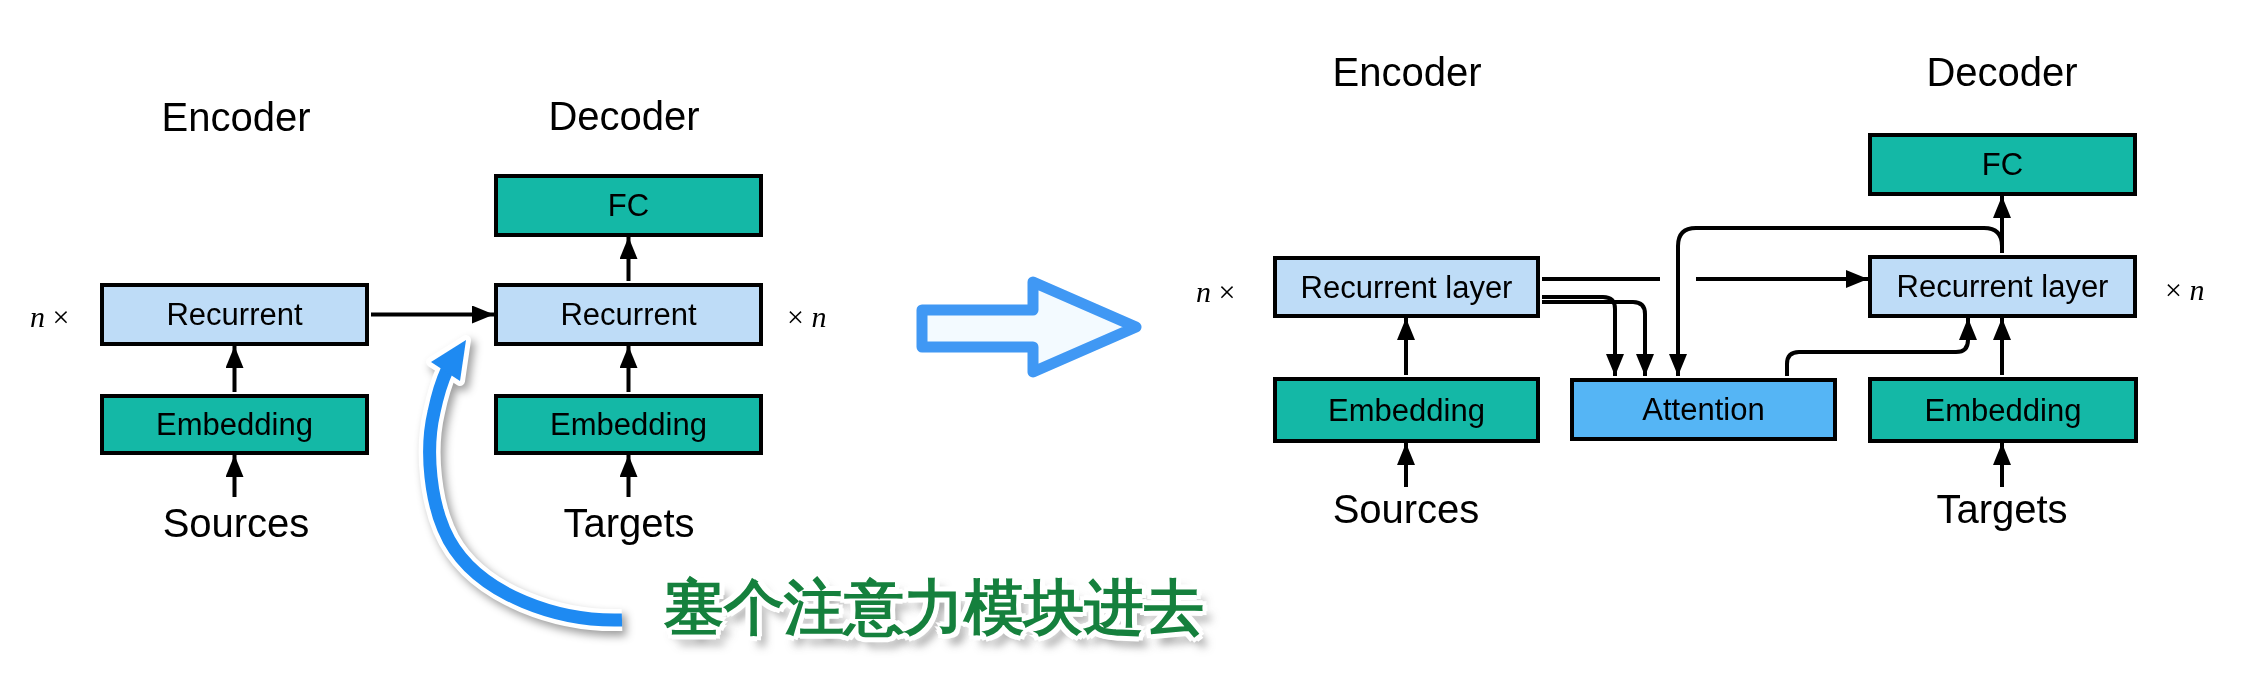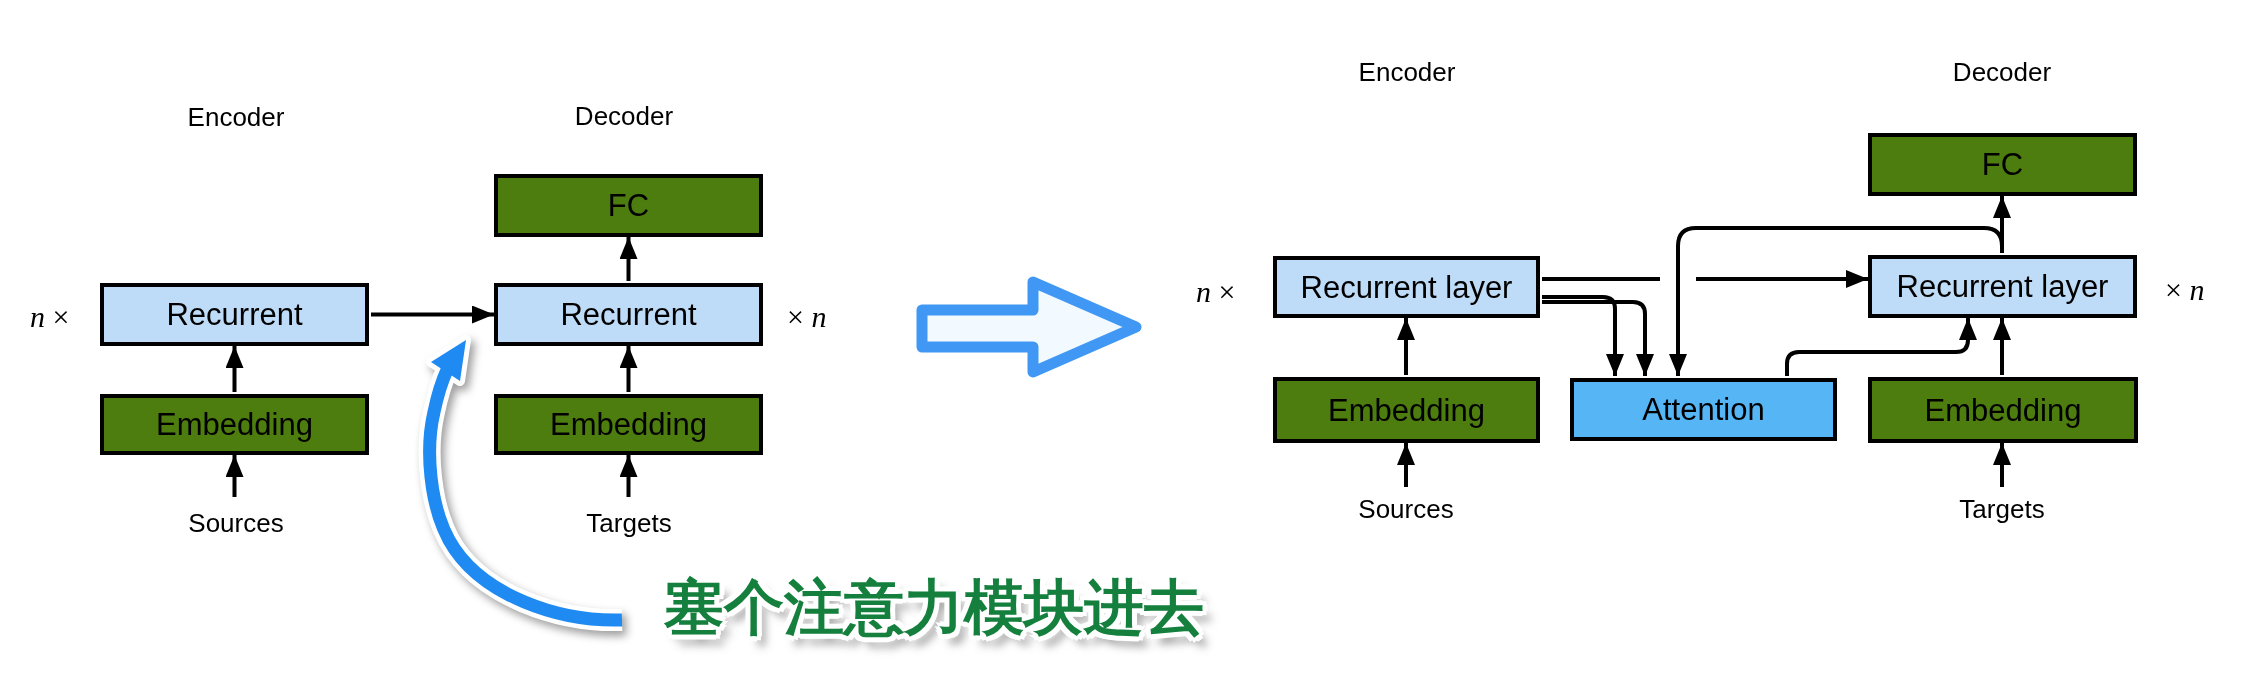--- a/index.html
+++ b/index.html
@@ -4,29 +4,29 @@
 <style>
   html,body { margin:0; padding:0; background:#ffffff; }
   .canvas {
     position:relative; width:2248px; height:677px; background:#ffffff;
     font-family:"Liberation Sans", sans-serif; color:#000;
     overflow:hidden;
   }
   svg.layer { position:absolute; left:0; top:0; width:2248px; height:677px; }
   .box {
     position:absolute; box-sizing:border-box;
-    border:4px solid #000; background:#4d7c0f;
+    border:4px solid #000; background:#14b8a6;
     display:flex; align-items:center; justify-content:center;
     font-size:31px; line-height:1; white-space:nowrap;
   }
   .box.lightblue { background:#BEDCF7; }
   .box.attnblue  { background:#55B5F5; }
   .lbl {
     position:absolute; transform:translateX(-50%);
-    font-size:26px; line-height:34px; white-space:nowrap;
+    font-size:40px; line-height:34px; white-space:nowrap;
   }
   .mult {
     position:absolute; font-size:30px; line-height:32px; white-space:nowrap;
     font-family:"Liberation Serif", serif;
   }
   .mult .it { font-style:italic; }
   .annotation {
     position:absolute; left:664px; top:574px;
     font-family:"DejaVu Serif", serif;
     font-weight:bold; font-size:60px; line-height:66px; letter-spacing:0px;

